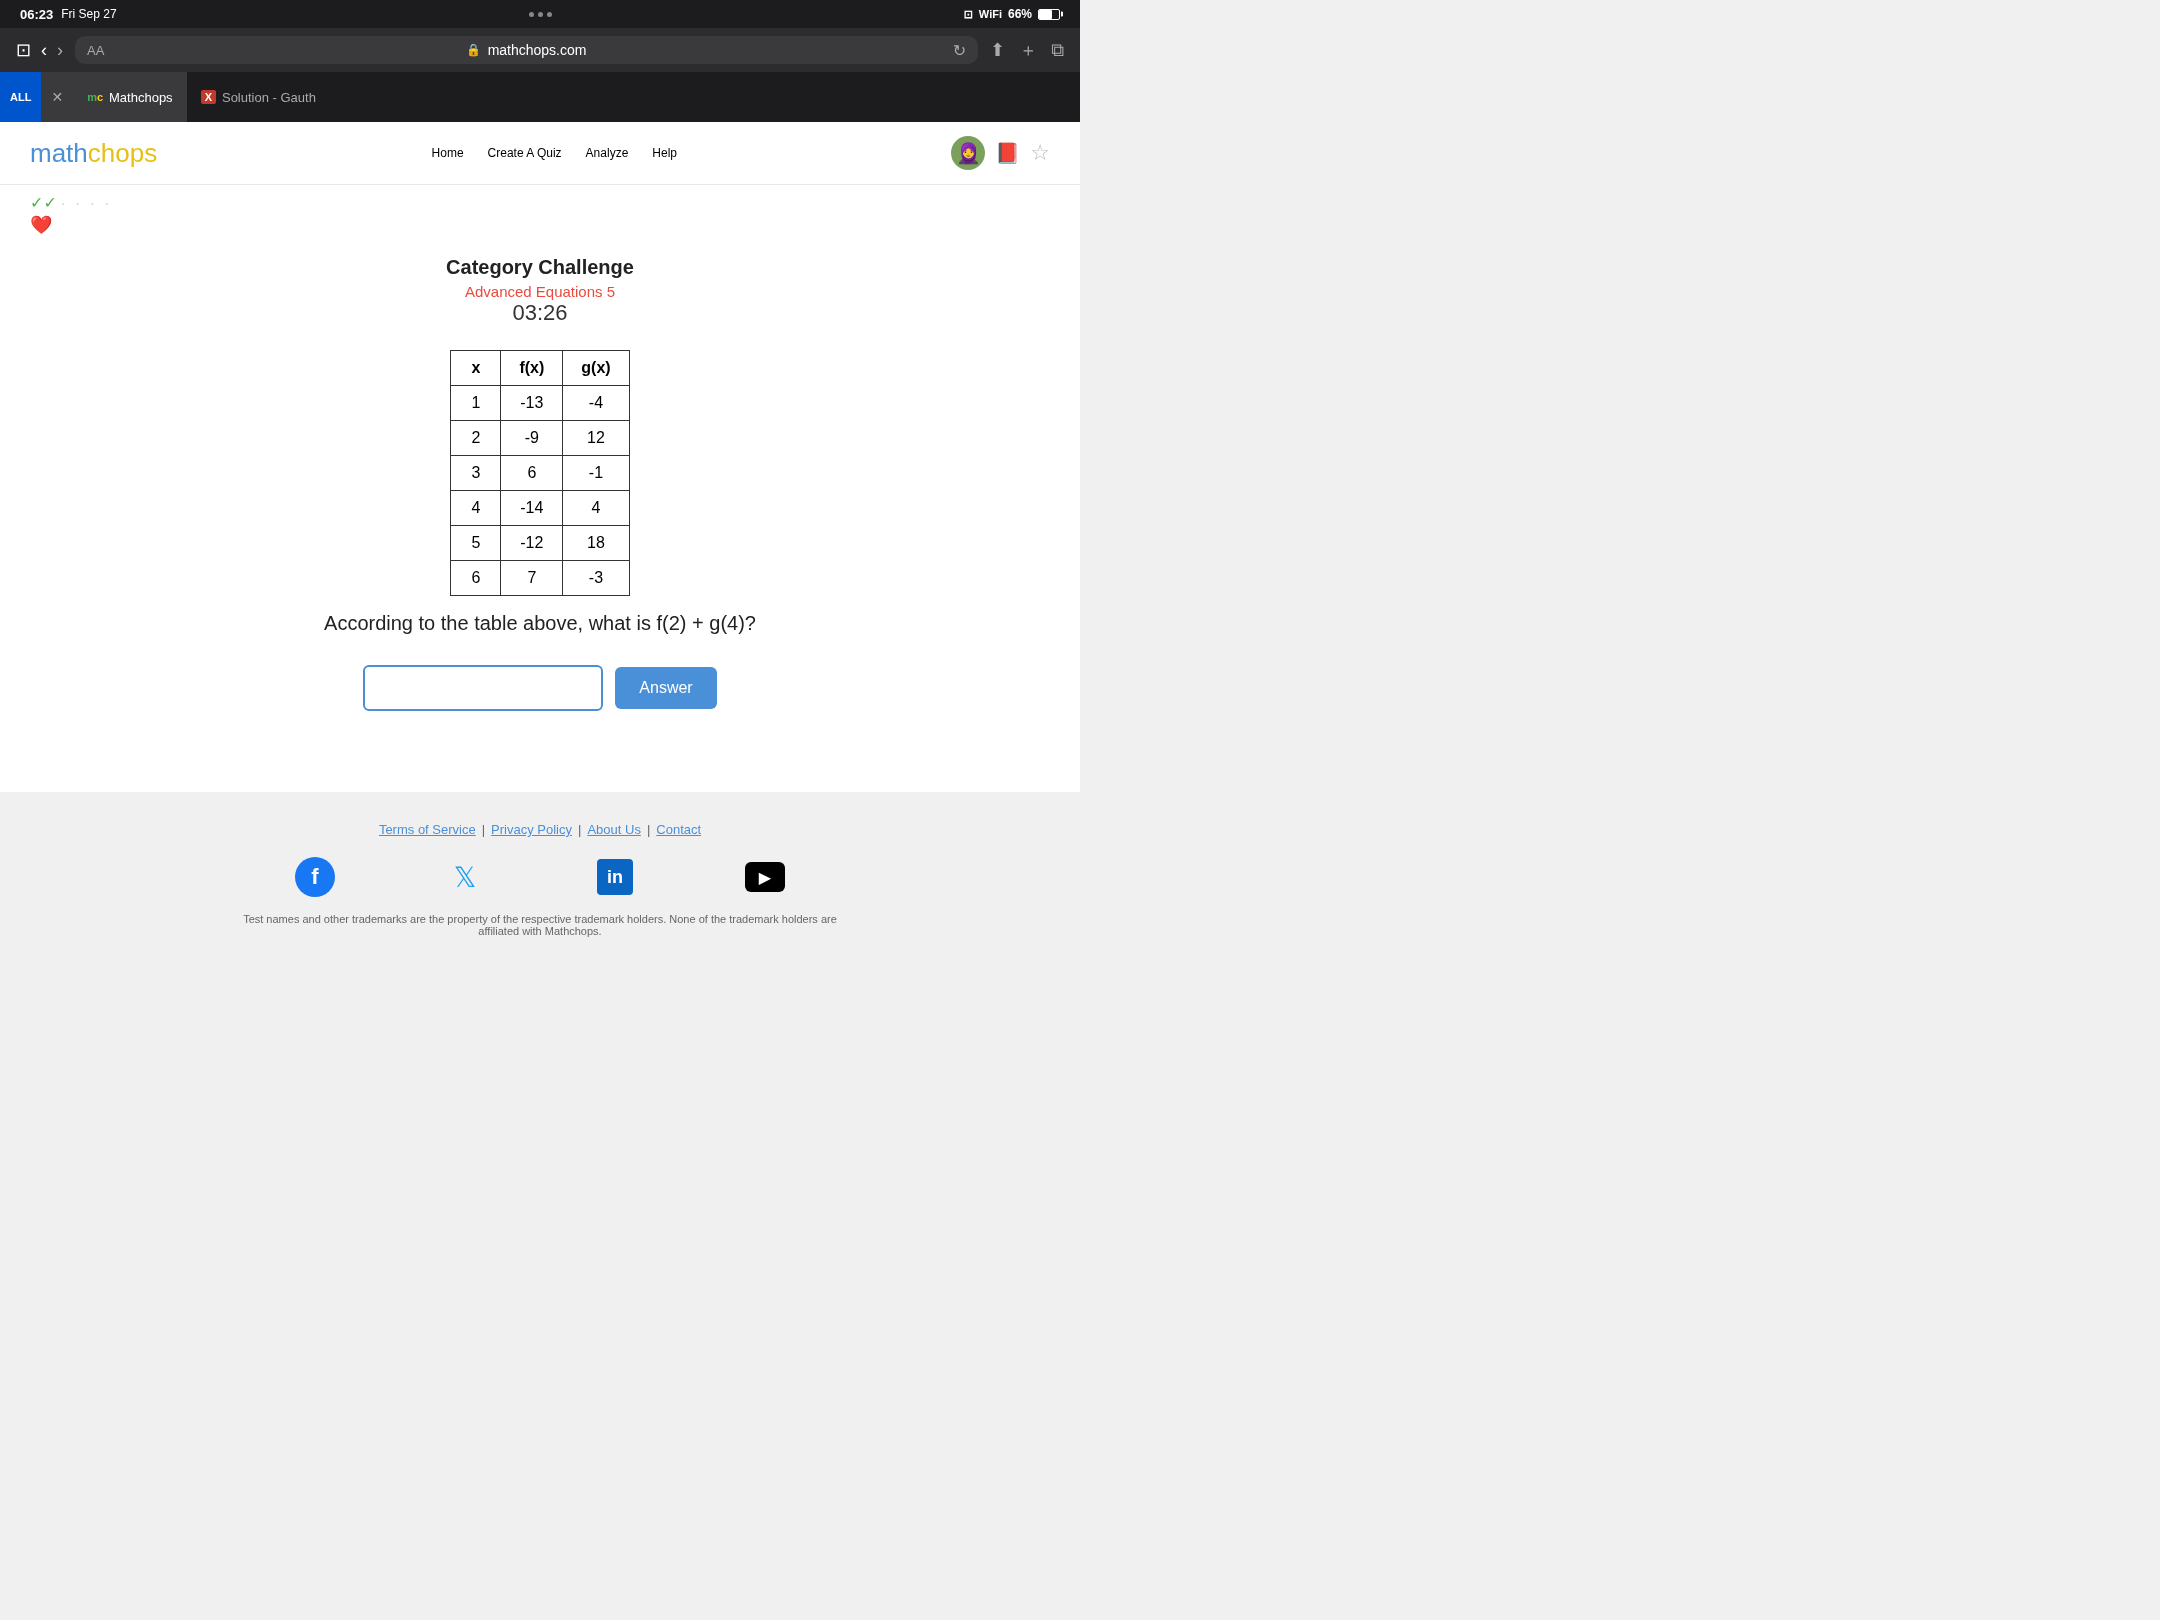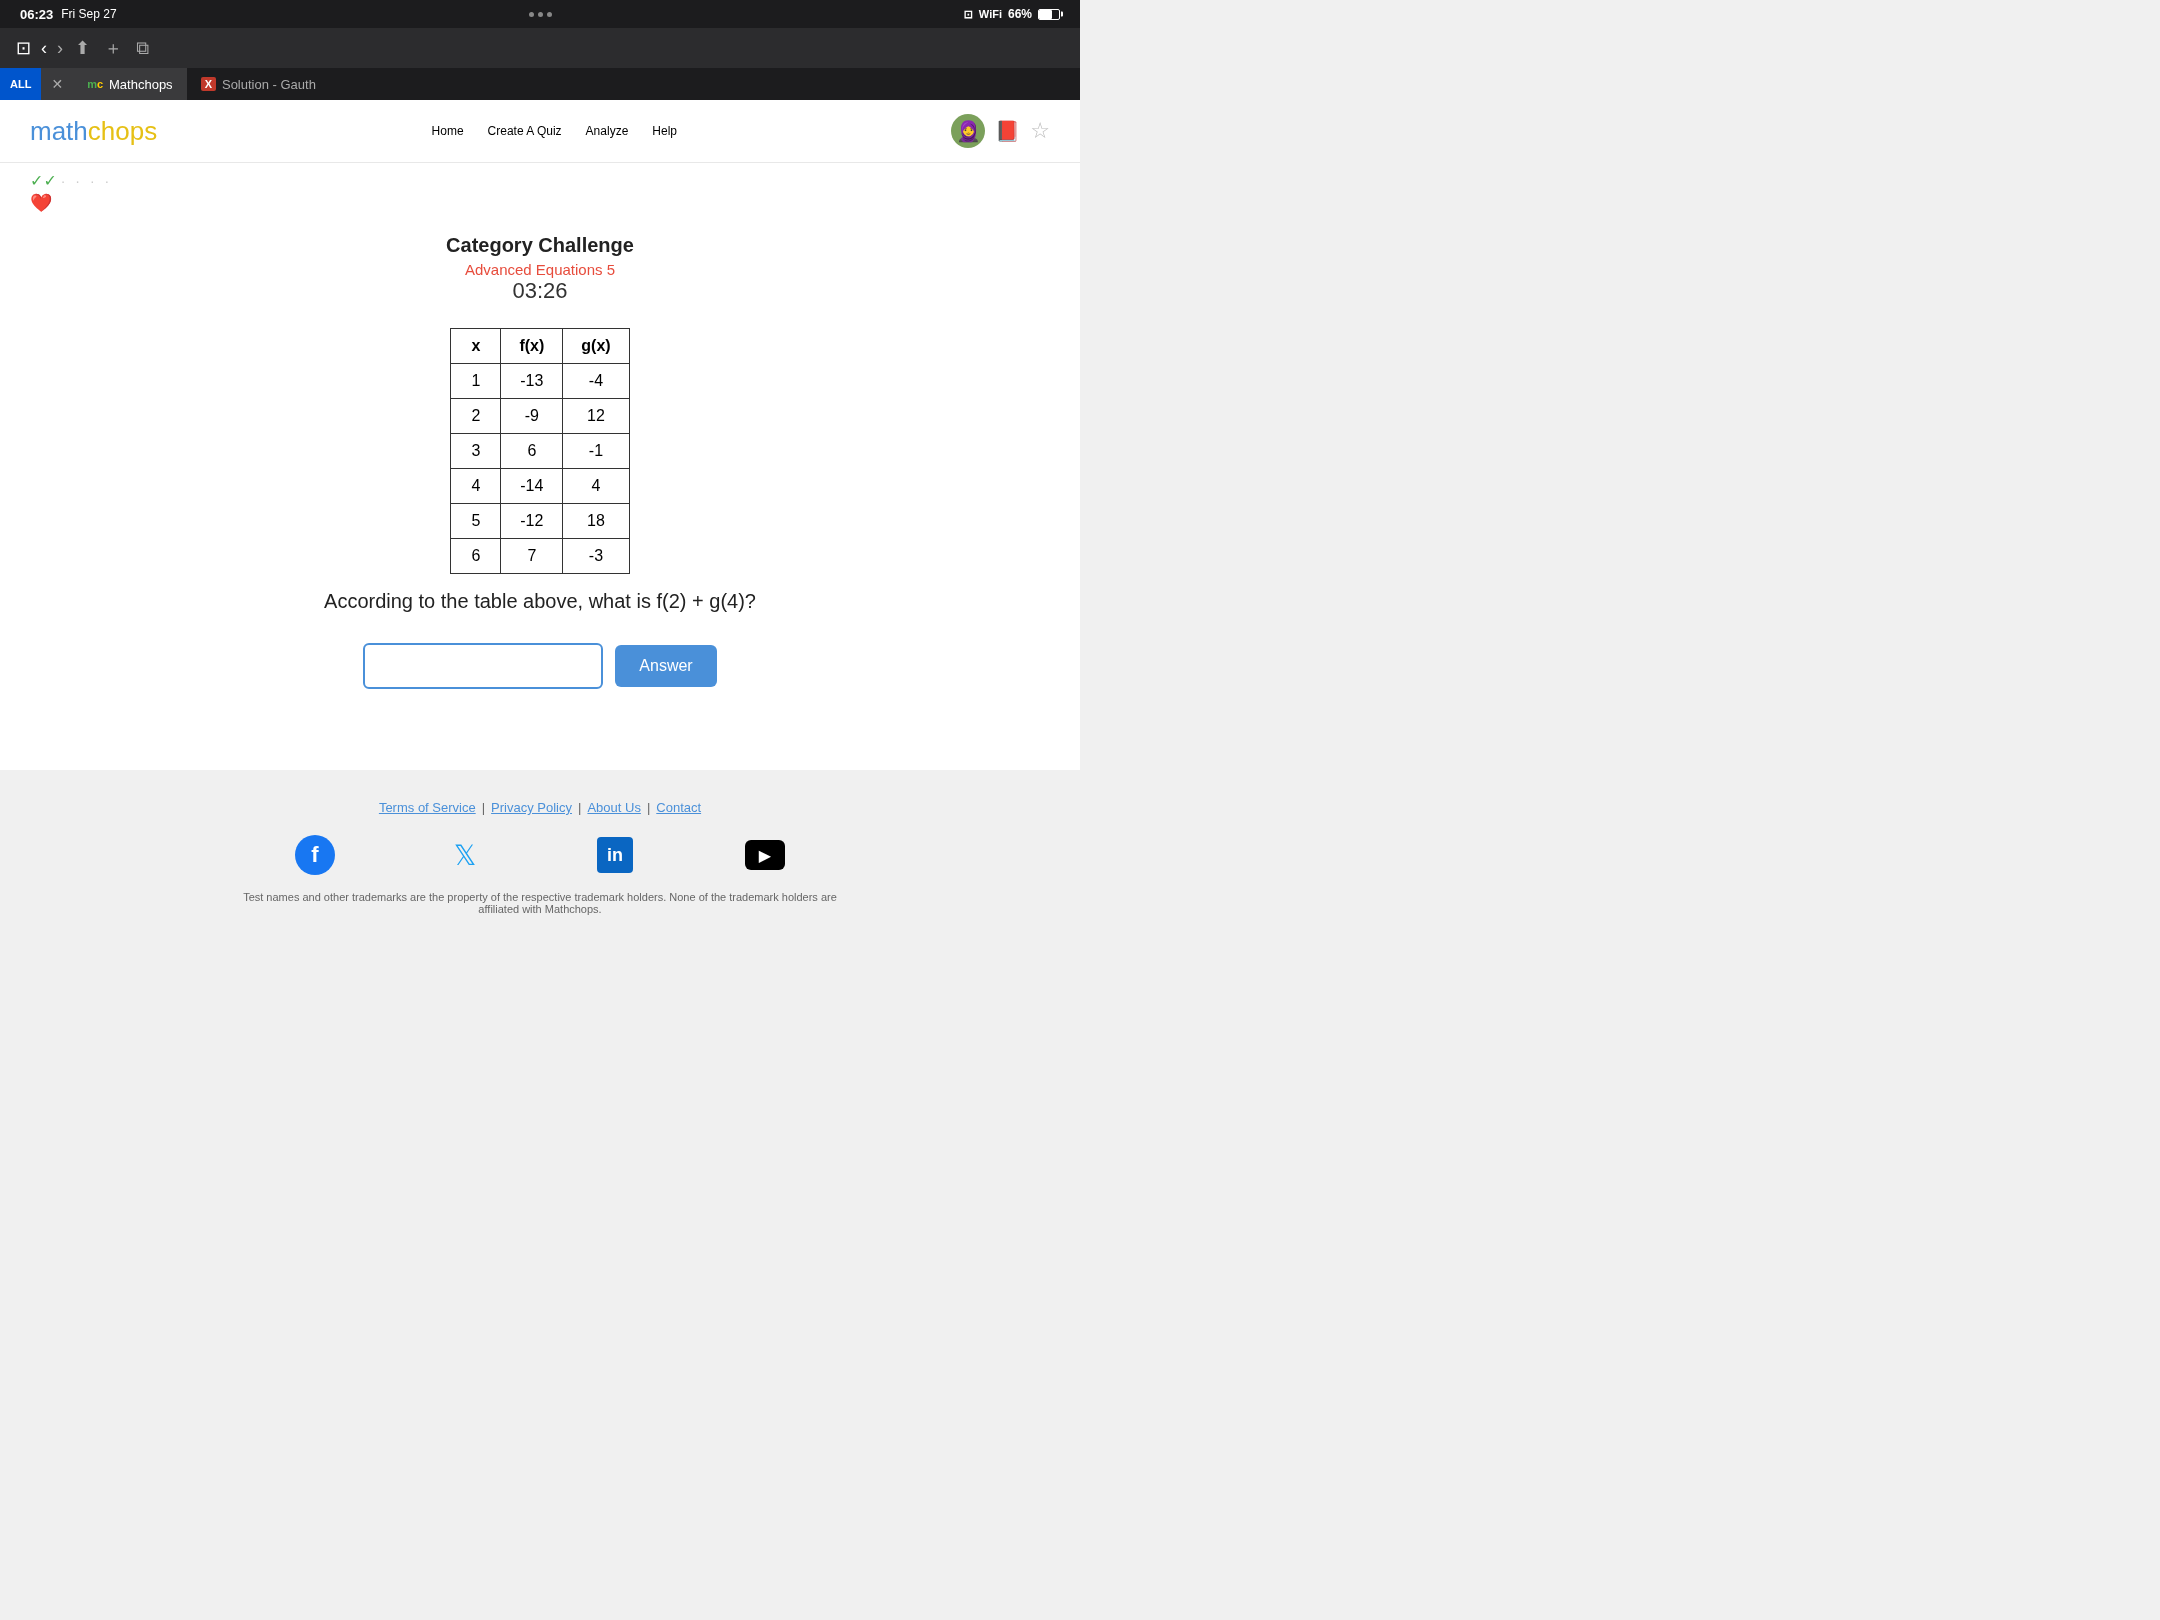--- a/index.html
+++ b/index.html
@@ -119,21 +119,21 @@
       background: none;
       border: none;
       cursor: pointer;
     }
 
     
     .tabs-bar {
       background: #1c1c1e;
       display: flex;
       align-items: stretch;
-      height: 32px;
+      height: 50px;
     }
     .tab-all {
       background: #0055cc;
       color: #fff;
       font-size: 11px;
       font-weight: 700;
       padding: 0 10px;
       display: flex;
       align-items: center;
     }
@@ -423,20 +423,26 @@
       <div class="battery-fill"></div>
     </div>
   </div>
 </div>
 
 <div class="browser-chrome">
   <div class="browser-controls">
     <button class="browser-btn active">⊡</button>
     <button class="browser-btn active">‹</button>
     <button class="browser-btn">›</button>
+  </div>
+  <div class="address-bar">
+    <span class="aa-text">AA</span>
+    <span class="lock-icon">🔒</span>
+    <span class="address-text">mathchops.com</span>
+    <button class="refresh-btn" style="position:absolute;right:12px;">↻</button>
   </div>
   <div class="browser-actions">
     <button class="browser-action-btn">⬆</button>
     <button class="browser-action-btn">＋</button>
     <button class="browser-action-btn">⧉</button>
   </div>
 </div>
 
 <div class="tabs-bar">
   <div class="tab-all">ALL</div>

